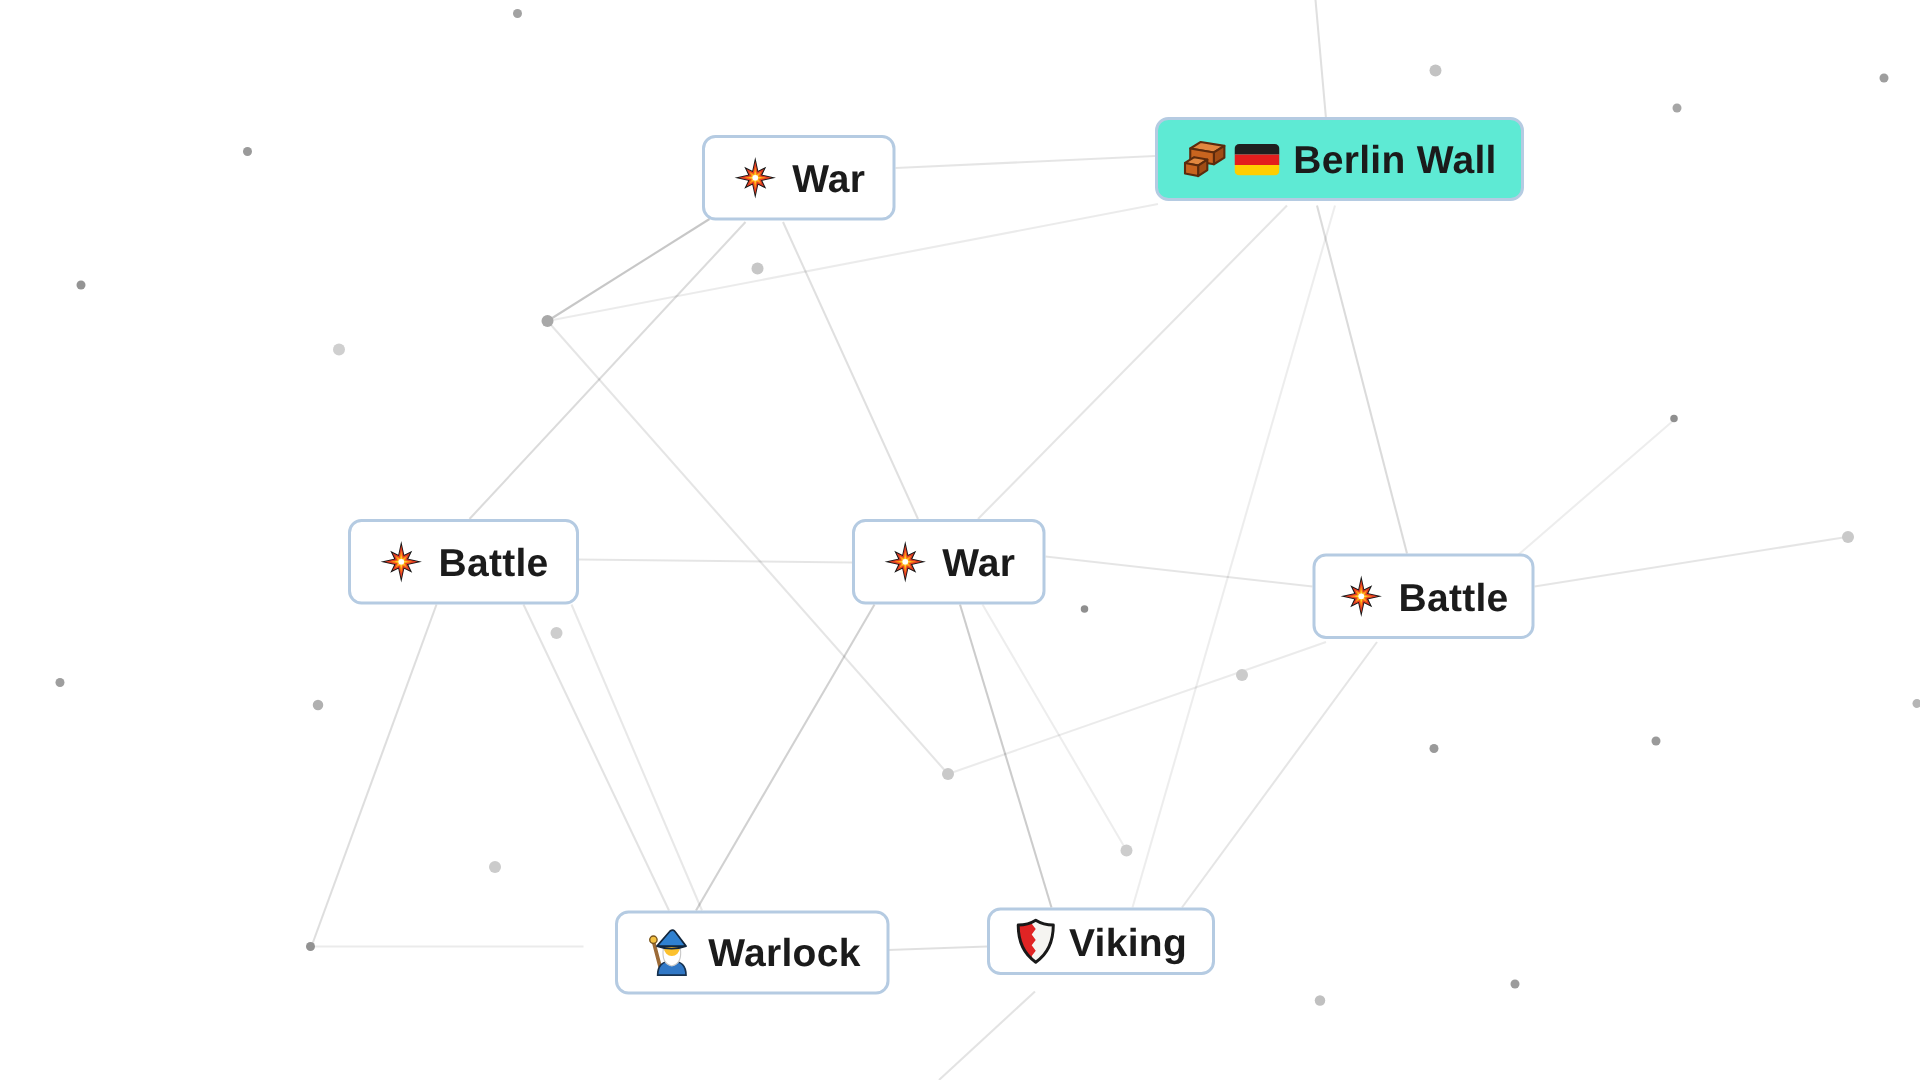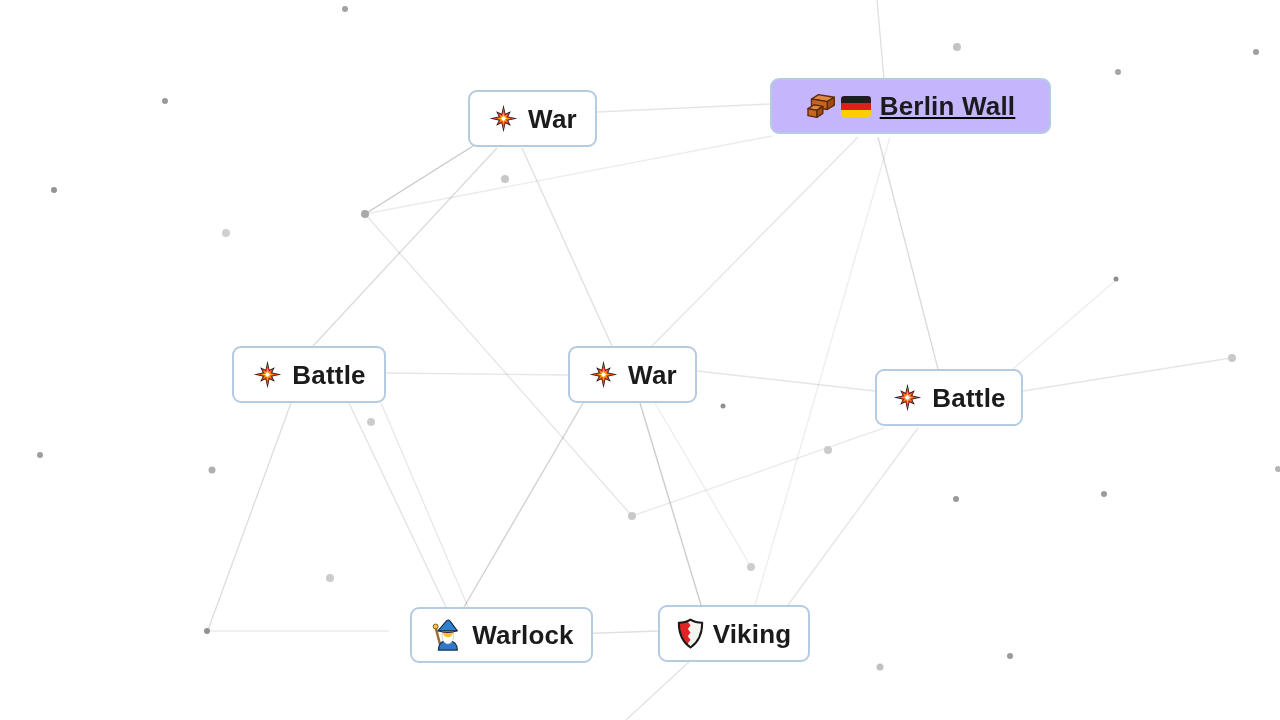--- a/index.html
+++ b/index.html
@@ -144,21 +144,21 @@
 
   <div class="card" style="background: rgb(255, 255, 255); border-color: rgb(181, 203, 226); left: 468px; top: 90px; width: 129px; height: 57px;">
     <span class="icons">
         <svg width="31" height="31">
           <use href="#sym-explosion-icon"></use>
         </svg>
       </span>
     <span class="label" style="color: rgb(27, 27, 27);">War</span>
   </div>
 
-  <div class="card" style="background: #c4b5fd; border-color: rgb(181, 203, 226); left: 770px; top: 78px; width: 281px; height: 56px; text-decoration: underline;">
+  <div class="card" style="background: #5eead4; border-color: rgb(181, 203, 226); left: 770px; top: 78px; width: 246px; height: 56px;">
     <span class="icons">
         <svg width="32" height="28">
           <use href="#sym-brick-icon"></use>
         </svg>
         <svg width="30" height="21">
           <use href="#sym-german-flag-icon"></use>
         </svg>
       </span>
     <span class="label" style="color: rgb(27, 27, 27);">Berlin Wall</span>
   </div>
@@ -192,21 +192,21 @@
 
   <div class="card" style="background: rgb(255, 255, 255); border-color: rgb(181, 203, 226); left: 390px; top: 607px; width: 183px; height: 56px; margin-left: 20px;">
     <span class="icons">
         <svg width="34" height="34">
           <use href="#sym-wizard-icon"></use>
         </svg>
       </span>
     <span class="label" style="color: rgb(27, 27, 27);">Warlock</span>
   </div>
 
-  <div class="card" style="background: rgb(255, 255, 255); border-color: rgb(181, 203, 226); left: 658px; top: 605px; width: 152px; height: 57px;">
+  <div class="card" style="background: rgb(255, 255, 255); border-color: rgb(181, 203, 226); left: 658px; top: 605px; width: 152px; height: 45px;">
     <span class="icons">
         <svg width="27" height="31">
           <use href="#sym-shield-icon"></use>
         </svg>
       </span>
     <span class="label" style="color: rgb(27, 27, 27);">Viking</span>
   </div>
 </div>
 
 </body></html>

